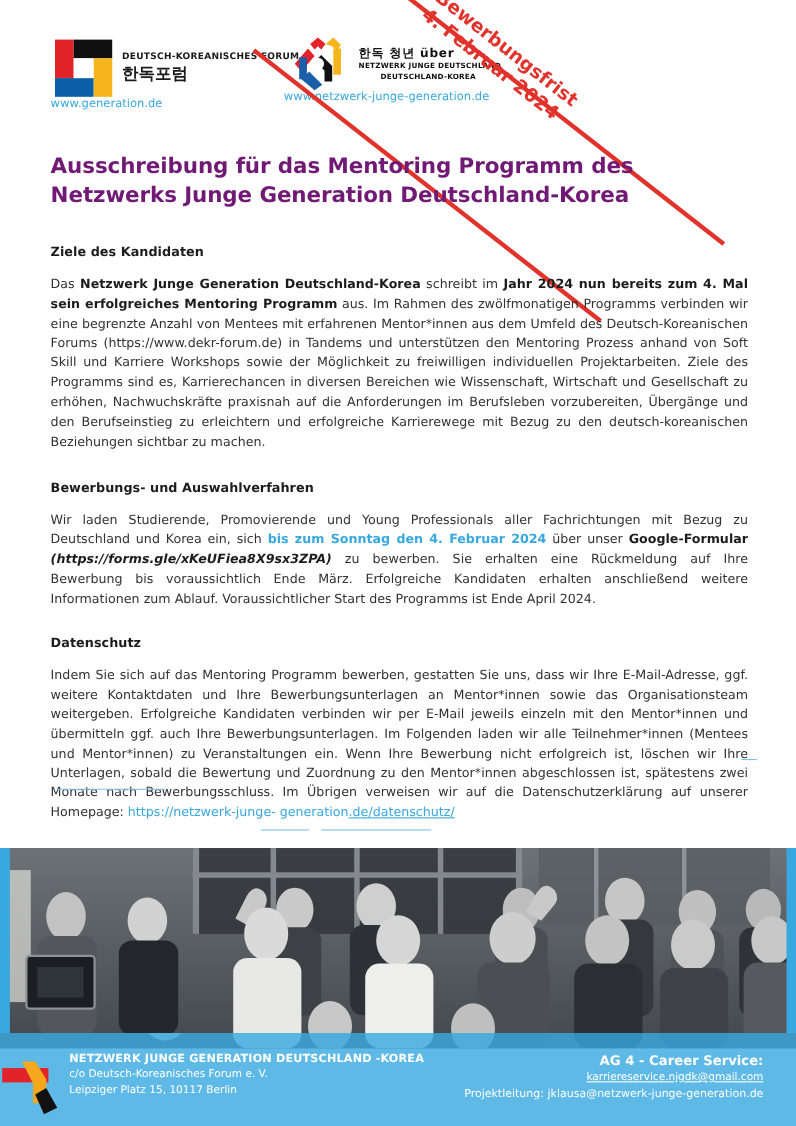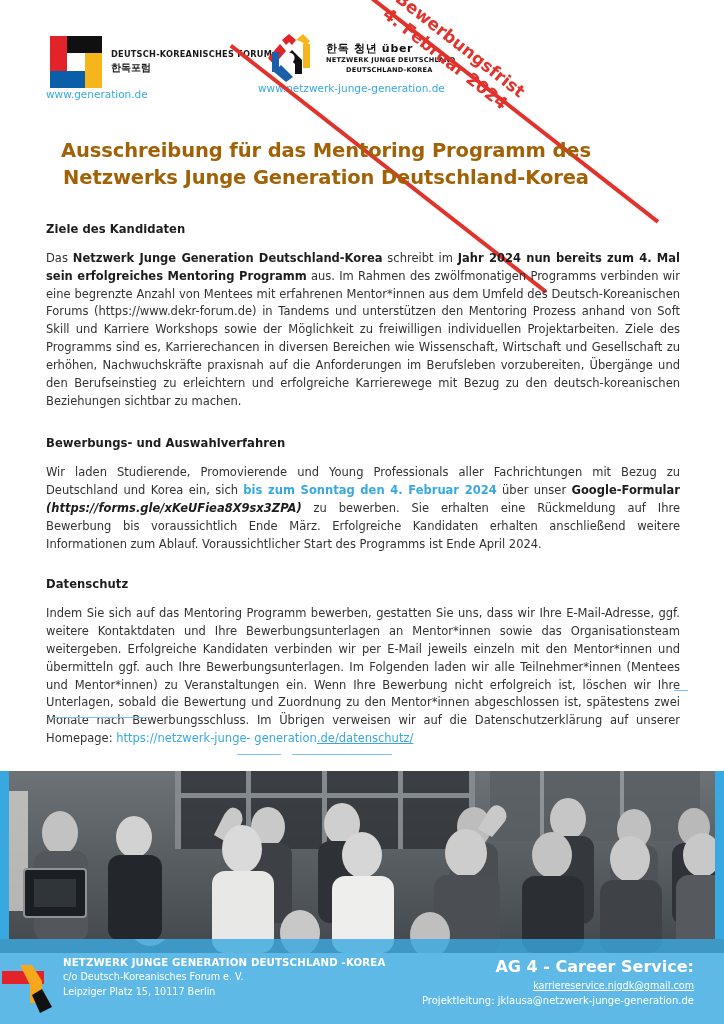--- a/index.html
+++ b/index.html
@@ -18,21 +18,21 @@
   .logo-dekr{position:absolute;left:50px;top:36px;display:flex;align-items:center;}
   .dekr-mark{position:relative;width:52px;height:52px;flex:none;}
   .dekr-mark i{position:absolute;display:block;}
   .dekr-red{left:0;top:0;width:17px;height:35px;background:#e2232a;}
   .dekr-black{left:17px;top:0;width:35px;height:17px;background:#101010;}
   .dekr-yellow{left:35px;top:17px;width:17px;height:35px;background:#f7b51c;}
   .dekr-blue{left:0;top:35px;width:35px;height:17px;background:#0b5fa8;}
   .dekr-mid{left:17px;top:17px;width:18px;height:18px;background:#ffffff;}
   .dekr-text{margin-left:9px;line-height:1.18;}
   .dekr-l1{font-size:8.2px;font-weight:bold;letter-spacing:.25px;color:#1a1a1a;white-space:nowrap;}
-  .dekr-l2{font-size:10px;font-weight:bold;color:#1a1a1a;margin-top:2px;}
+  .dekr-l2{font-size:15px;font-weight:bold;color:#1a1a1a;margin-top:2px;}
   .url-dekr{position:absolute;left:46px;top:88px;font-size:10.5px;color:#37a8e0;white-space:nowrap;}
 
   .logo-njg{position:absolute;left:262px;top:32px;display:flex;align-items:center;}
   .njg-mark{position:relative;width:56px;height:52px;flex:none;}
   .njg-text{margin-left:8px;line-height:1.2;}
   .njg-l1{font-size:11px;font-weight:bold;color:#111;letter-spacing:.7px;white-space:nowrap;}
   .njg-l2{font-size:6.6px;font-weight:bold;color:#111;letter-spacing:.2px;margin-top:2.5px;white-space:nowrap;}
   .njg-l3{font-size:6.6px;font-weight:bold;color:#111;letter-spacing:.2px;margin-top:1.5px;white-space:nowrap;padding-left:20px;}
   .url-njg{position:absolute;left:258px;top:82px;font-size:10.5px;color:#37a8e0;white-space:nowrap;}
 
@@ -40,22 +40,22 @@
   .ribbon{position:absolute;right:-80px;top:-66px;width:420px;height:210px;pointer-events:none;}
   .rb-line{position:absolute;background:#e1322b;height:4px;width:400px;transform-origin:0 0;}
   .rb-l1{left:-40px;top:40px;transform:rotate(38deg);}
   .rb-l2{left:-152px;top:110px;transform:rotate(38deg);}
   .rb-txt{position:absolute;left:20px;top:54px;transform:rotate(38deg);transform-origin:0 0;
           color:#e1322b;font-weight:bold;font-size:17px;line-height:1.18;white-space:nowrap;
           font-family:"DejaVu Sans","Liberation Sans",sans-serif;}
 
   
   .title{position:absolute;left:46px;top:138px;width:560px;
-         color:#a16207;font-weight:bold;font-size:19.5px;line-height:1.38;
-         letter-spacing:-.1px;text-align:center;}
+         color:#701a75;font-weight:bold;font-size:19.5px;line-height:1.38;
+         letter-spacing:-.1px;}
 
   
   .content{position:absolute;left:46px;top:222px;width:634px;color:#2b2b2b;}
   h2.sec{font-size:11.6px;font-weight:bold;margin:0 0 14px 0;color:#1d1d1d;letter-spacing:.05px;}
   p.body{font-size:11.5px;line-height:1.55;margin:0;text-align:justify;color:#323232;}
   p.body.noj{text-align:left;}
   .b{font-weight:bold;color:#1d1d1d;}
   .bi{font-weight:bold;font-style:italic;color:#1d1d1d;}
   .lnk{color:#37a8e0;}
   .lnk-b{color:#37a8e0;font-weight:bold;}
@@ -81,21 +81,21 @@
   .footer-inner{position:absolute;left:0;top:0;width:724px;height:110px;}
 
   .fmark{position:absolute;left:2px;top:12px;width:60px;height:62px;}
 
   .f-left{position:absolute;left:63px;top:16px;color:#ffffff;line-height:1.5;}
   .f-l1{font-size:10.2px;font-weight:bold;letter-spacing:.15px;}
   .f-l2{font-size:9.6px;}
   .f-l3{font-size:9.6px;}
 
   .f-right{position:absolute;right:30px;top:16px;text-align:right;color:#ffffff;line-height:1.5;}
-  .f-r1{font-size:16px;font-weight:bold;}
+  .f-r1{font-size:12px;font-weight:bold;}
   .f-r2{font-size:9.6px;text-decoration:underline;}
   .f-r3{font-size:10px;}
 </style>
 </head>
 <body>
 
 <div class="page">
 
   <div class="header">
 

